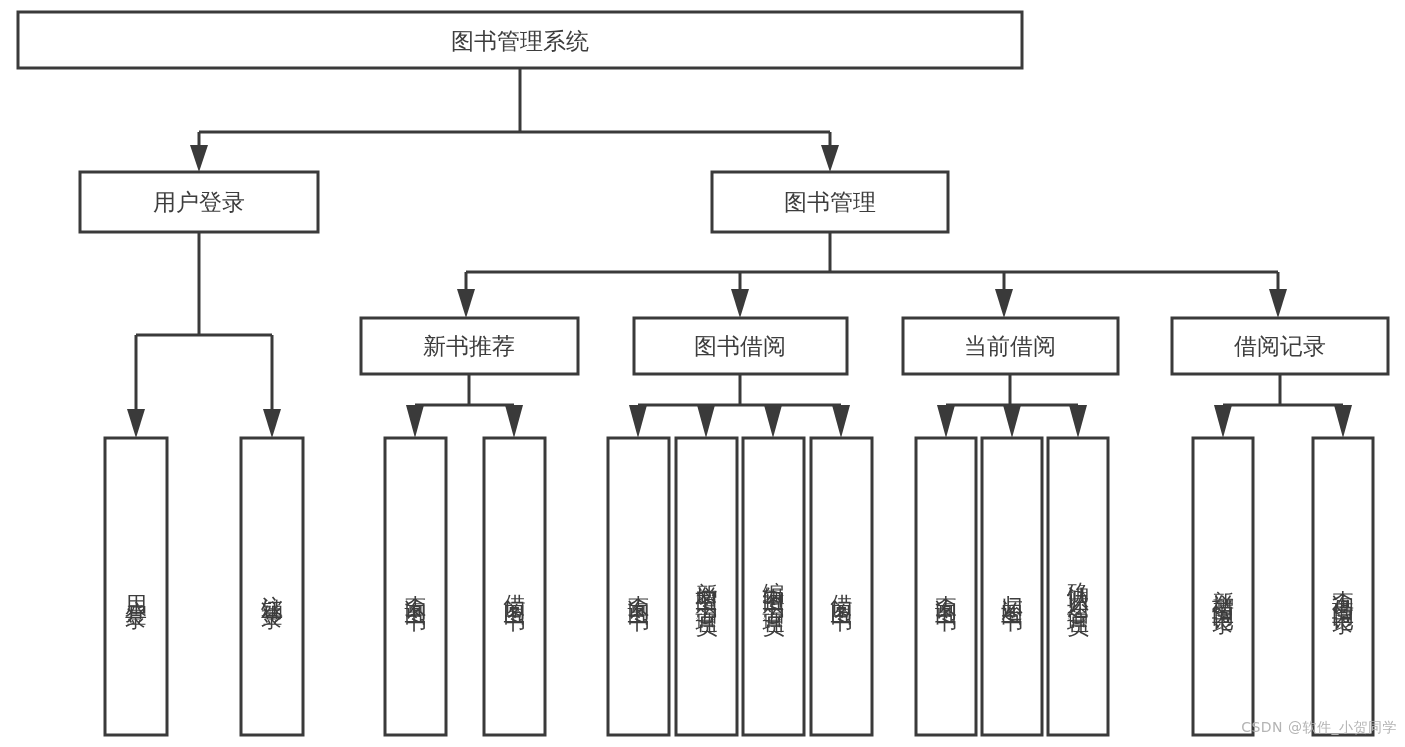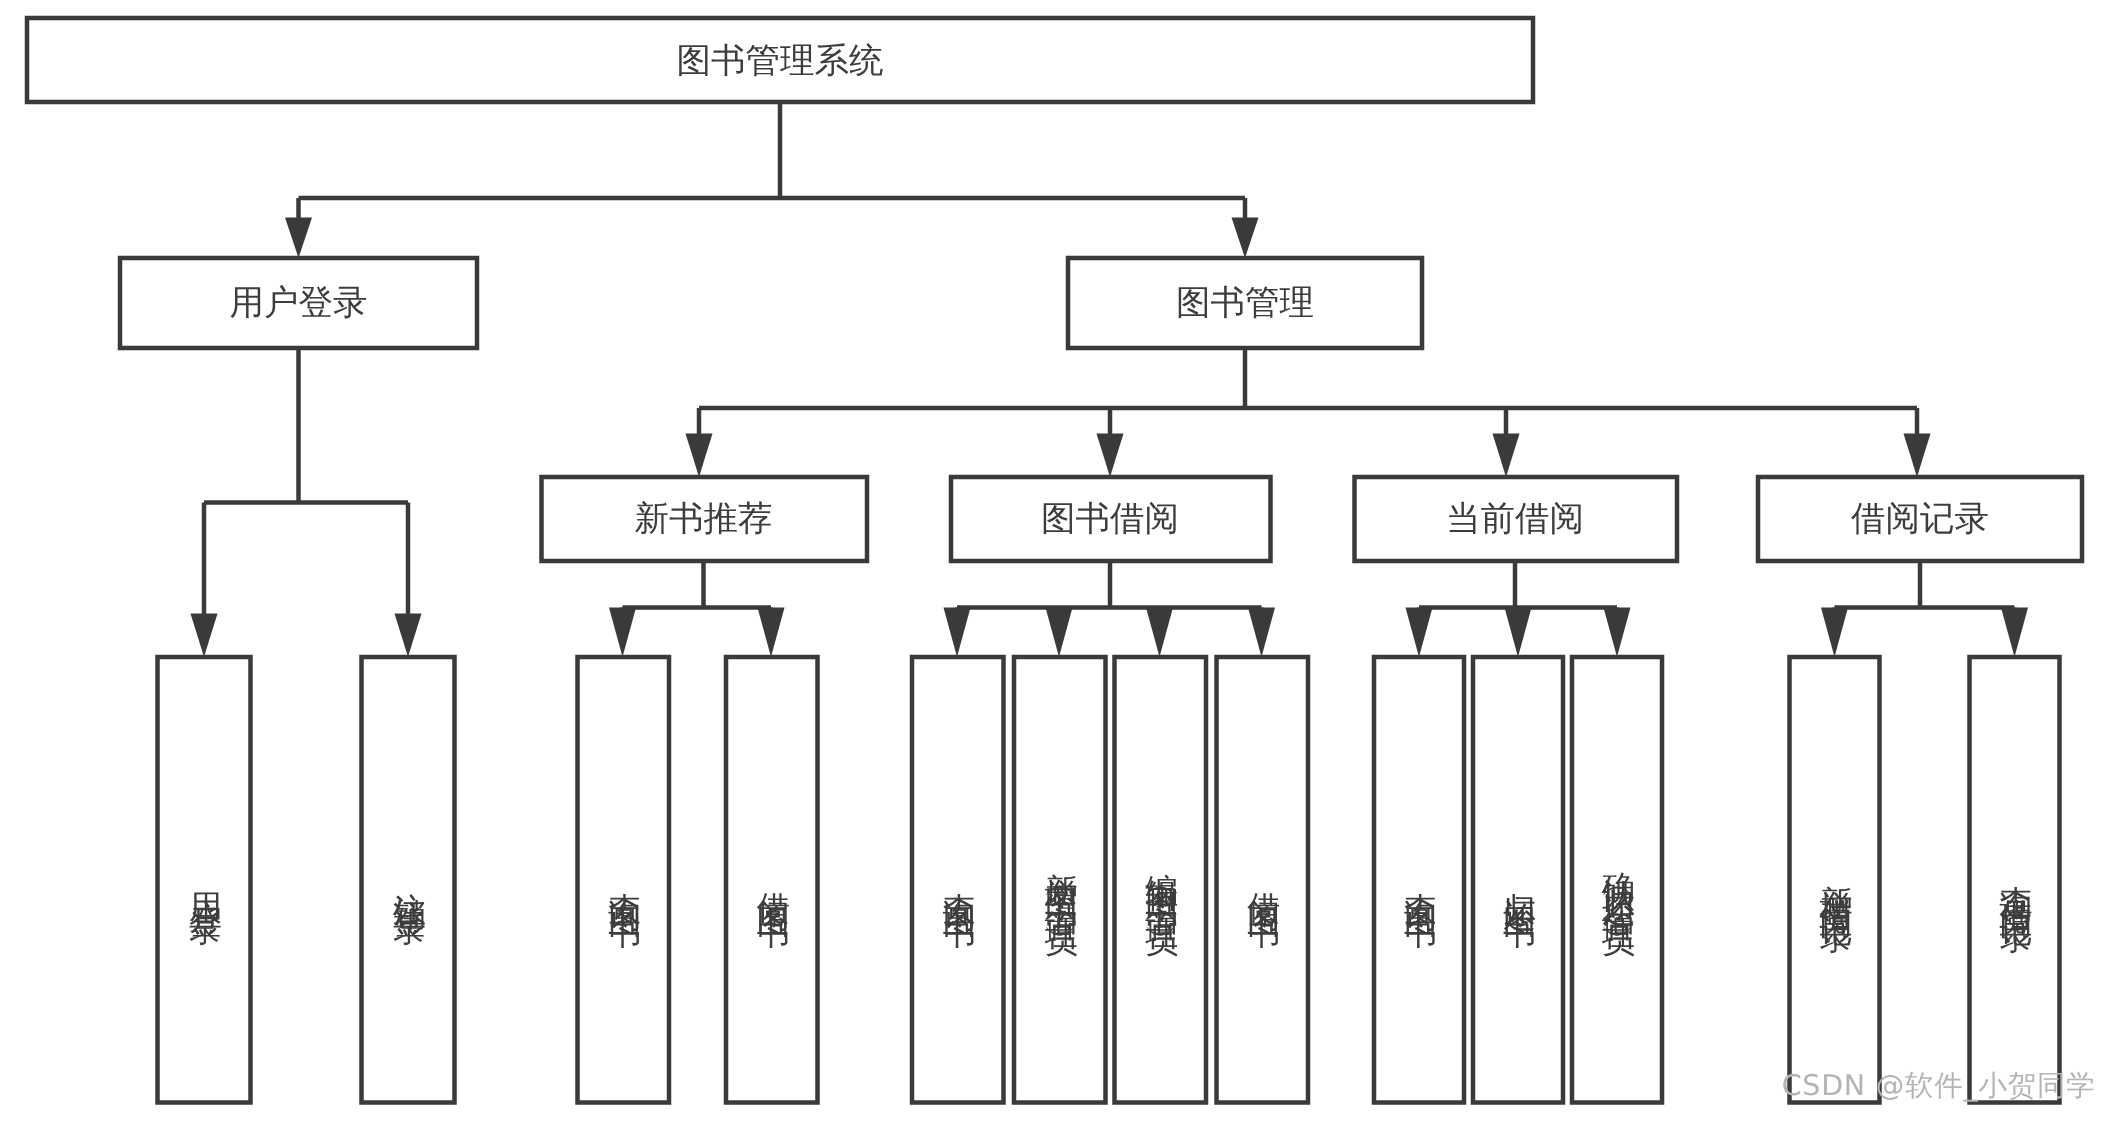--- a/index.html
+++ b/index.html
@@ -65,21 +65,21 @@
     letter-spacing: 5px;
     color: #3d3d3d;
     white-space: nowrap;
     text-align: center;
   }
   .watermark {
     position: absolute;
     right: 8px;
     bottom: 6px;
     font-family: "DejaVu Sans", "Liberation Sans", sans-serif;
-    font-size: 19px;
+    font-size: 14px;
     color: #b4b4b4;
     white-space: nowrap;
     letter-spacing: 0.5px;
   }
 </style>
 </head>
 <body>
 
 <div id="diagram-root">
 

